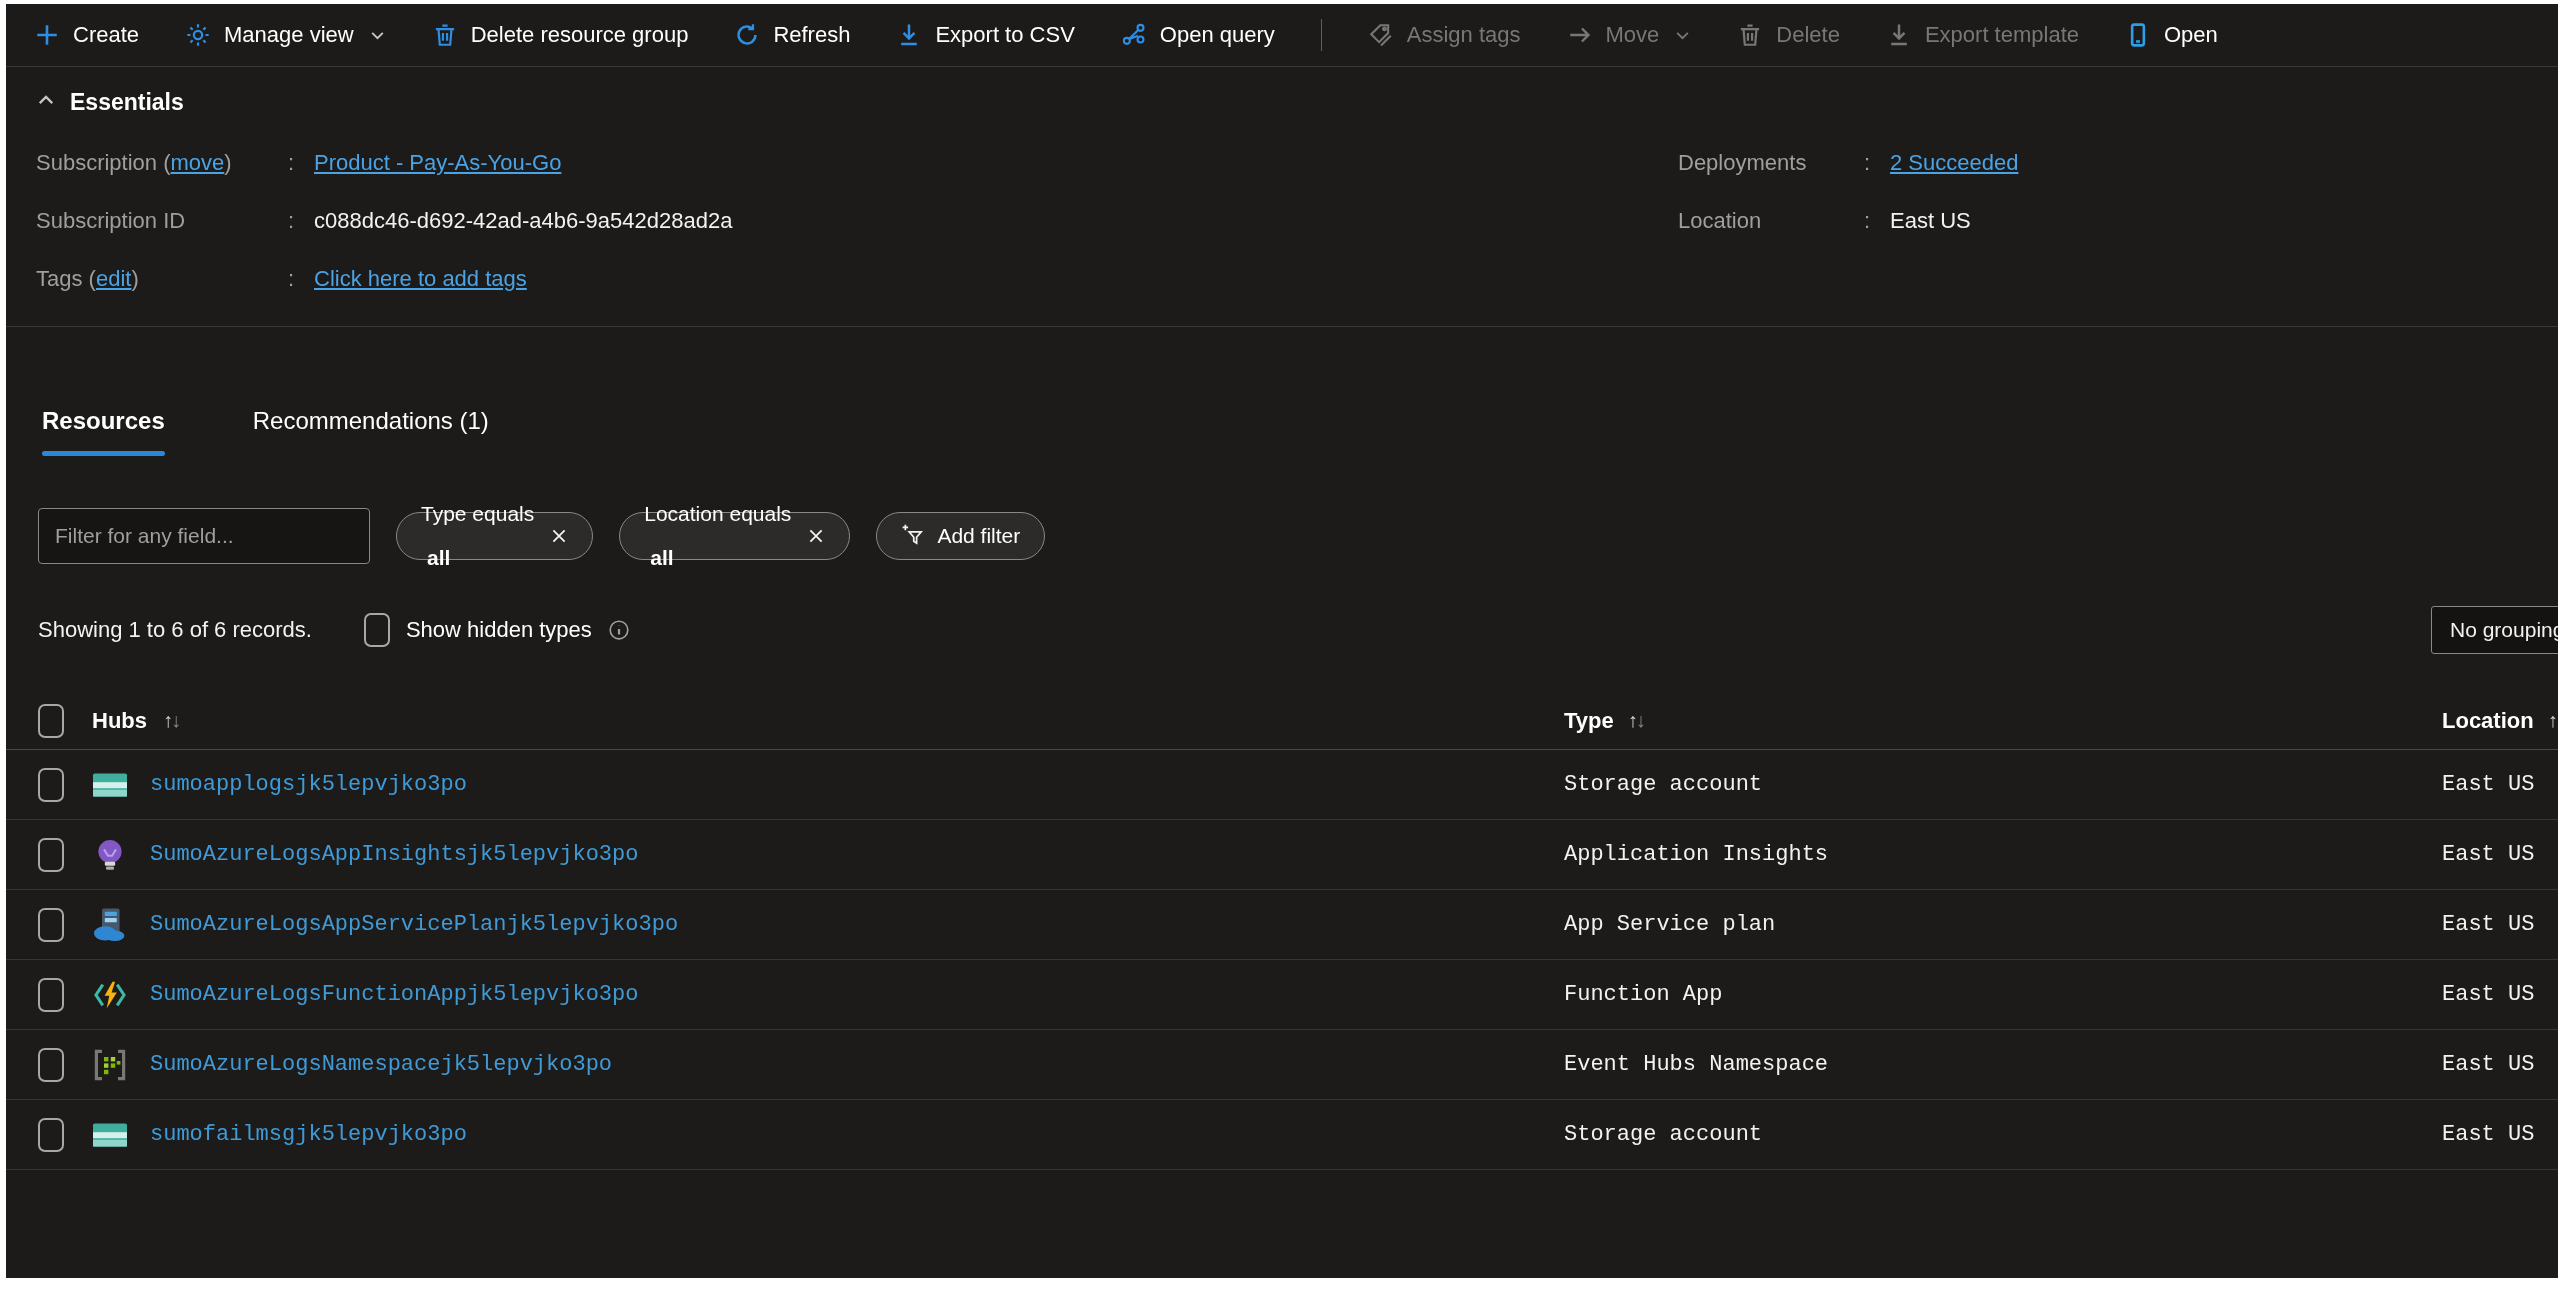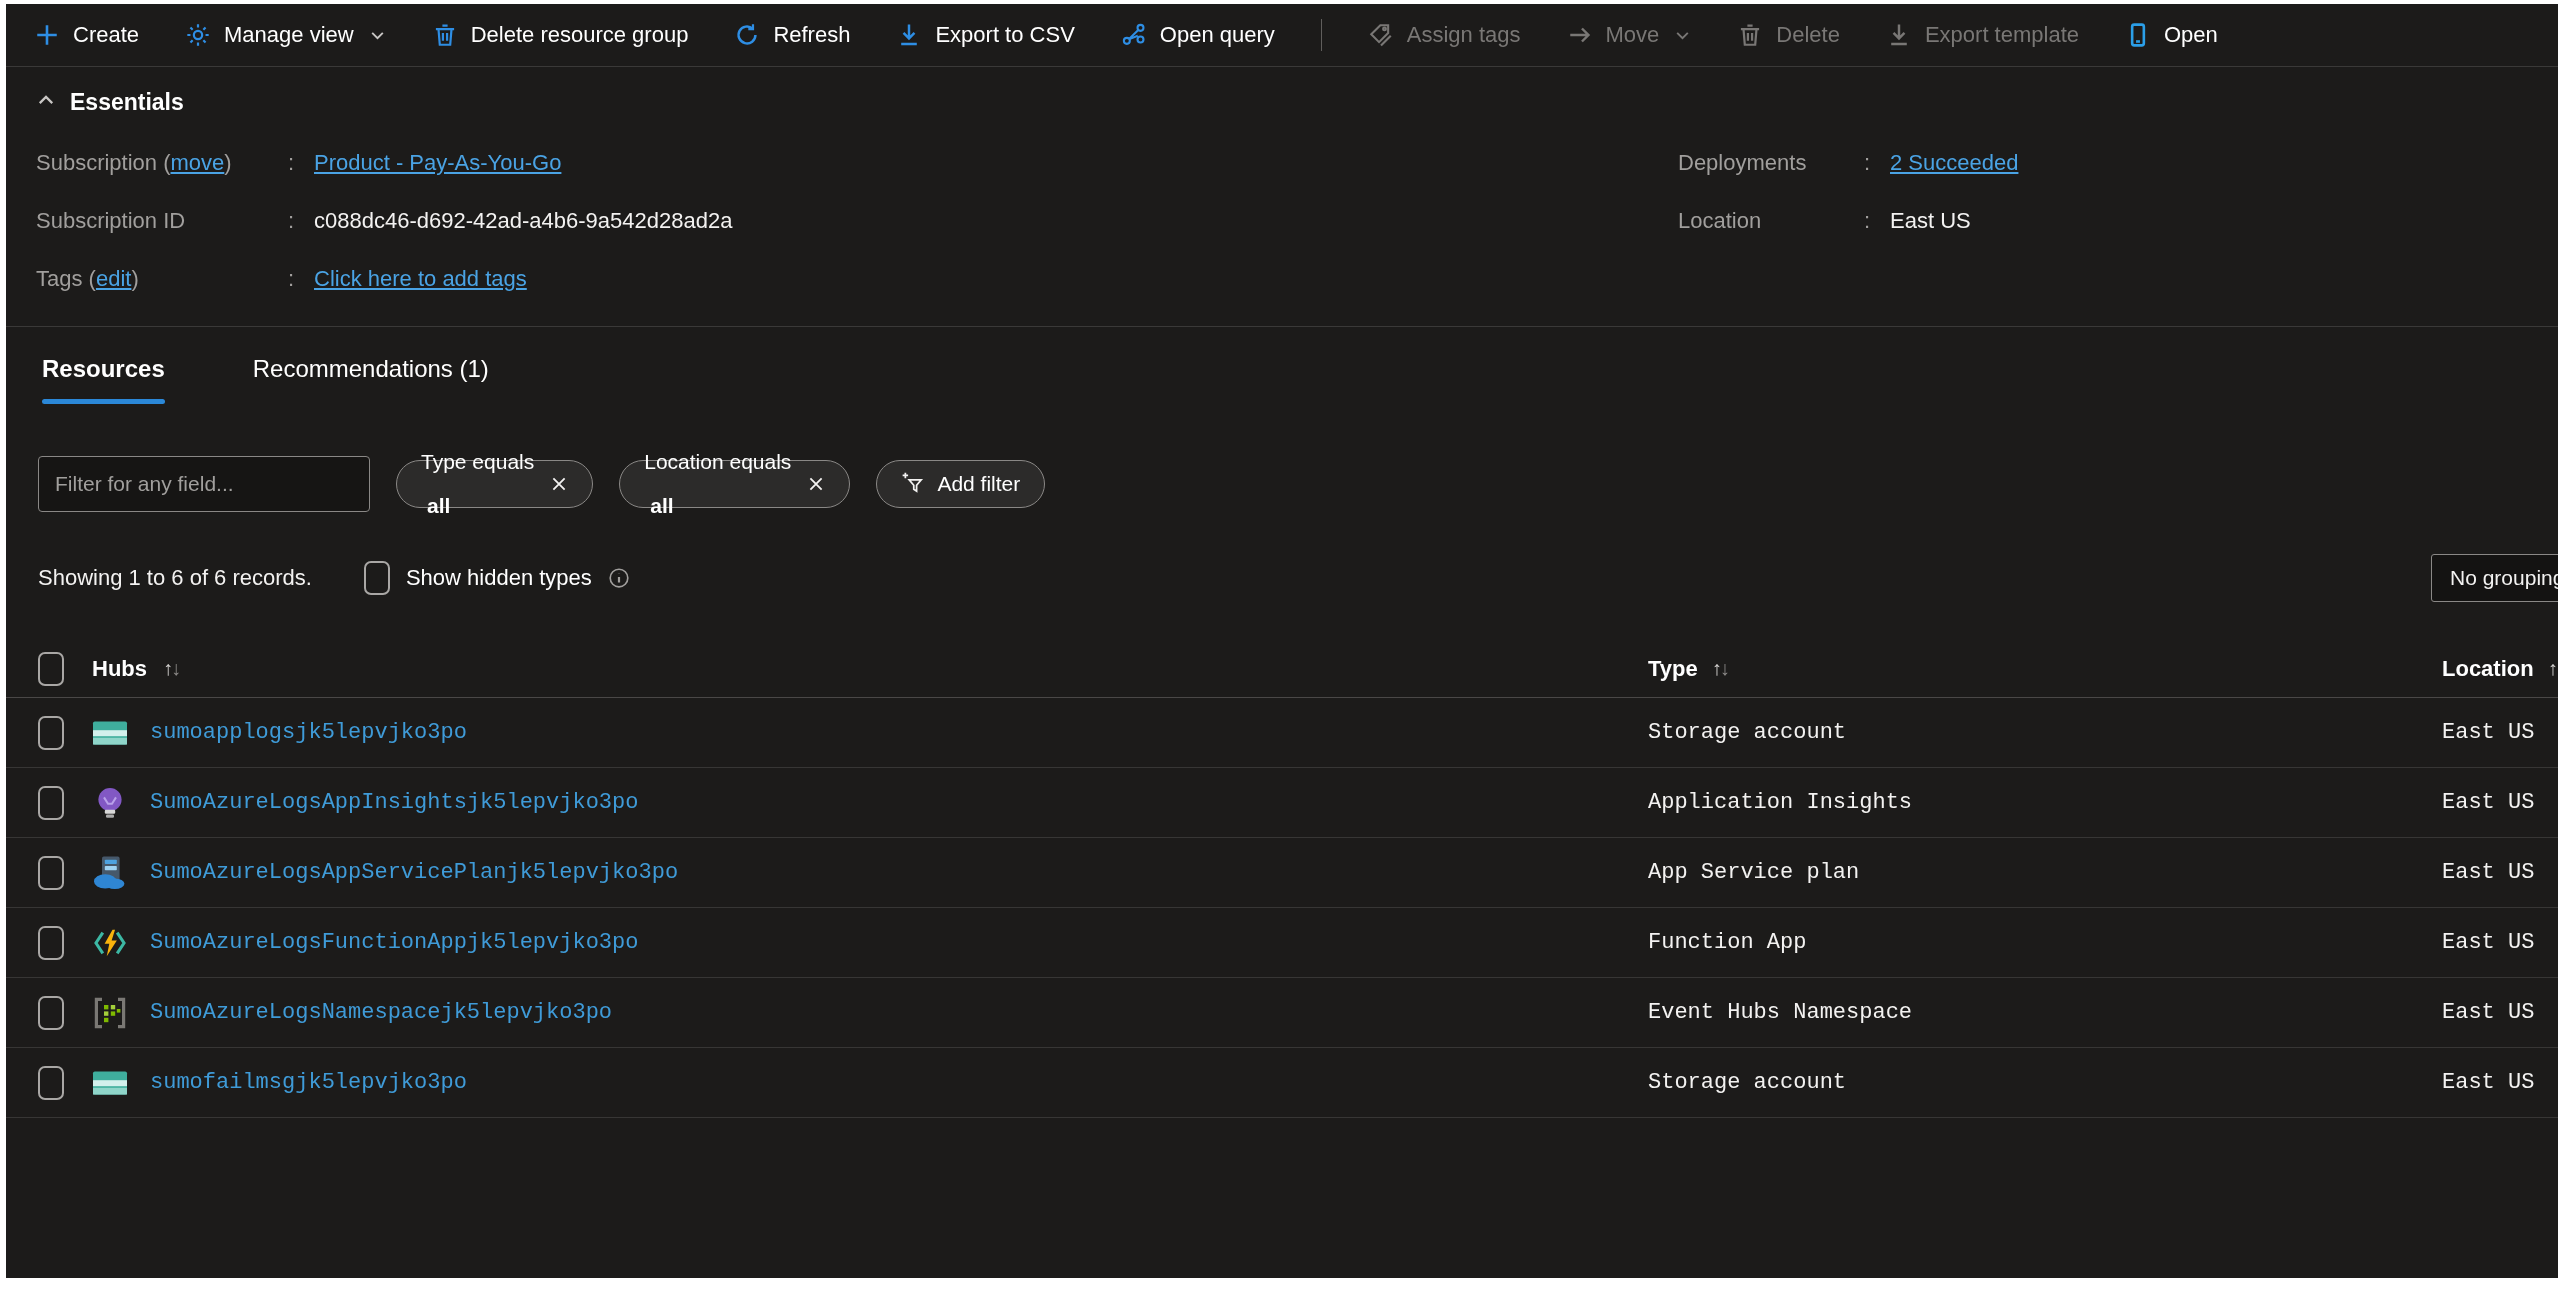--- a/index.html
+++ b/index.html
@@ -25,21 +25,21 @@
   .ess-row { display: flex; align-items: center; height: 34px; margin-bottom: 24px; }
   .ess-row.tags { margin-top: 16px; margin-bottom: 0; }
   .ess-label { width: 252px; color: #a19f9d; flex: none; }
   .ess-colon { width: 26px; color: #a19f9d; flex: none; }
   .ess-value { color: #f3f2f1; }
   a.lnk, .lnk { color: #4aa3e4; text-decoration: underline; cursor: pointer; }
   .ess-right { position: absolute; left: 1672px; top: 30px; }
   .ess-right .ess-label { width: 186px; }
 
   
-  .tabs { display: flex; gap: 88px; margin: 28px 0 0 36px; font-size: 24px; align-items: center; }
+  .tabs { display: flex; gap: 88px; margin: 80px 0 0 36px; font-size: 24px; align-items: center; }
   .tab { cursor: pointer; color: #ffffff; }
   .tab .tab-label { display: block; padding-bottom: 16px; }
   .tab.active { font-weight: bold; }
   .tab.active .underline { height: 5px; background: #2b88d8; border-radius: 3px; }
   .tab .underline { height: 5px; background: transparent; }
 
   
   .filterbar { display: flex; align-items: center; gap: 26px; margin: 52px 0 0 32px; }
   .filter-input { width: 332px; height: 56px; background: #161514; border: 1px solid #8a8886; border-radius: 4px; color: #f3f2f1; font-size: 21px; padding: 0 16px; font-family: "Liberation Sans", sans-serif; }
   .filter-input::placeholder { color: #a19f9d; }
@@ -58,21 +58,21 @@
   .info-ic svg { width: 22px; height: 22px; display: block; }
   .grouping { position: absolute; left: 2393px; top: 0; width: 240px; height: 48px; border: 1px solid #8a8886; border-radius: 3px; background: #141312; display: flex; align-items: center; padding: 0 18px; font-size: 21px; color: #f3f2f1; white-space: nowrap; overflow: hidden; cursor: pointer; }
 
   
   .table { margin-top: 38px; font-size: 22px; }
   .thead { position: relative; display: flex; align-items: center; height: 58px; padding-left: 32px; font-weight: bold; border-bottom: 1px solid #4a4847; }
   .th-name { display: flex; align-items: center; gap: 16px; margin-left: 28px; }
   .sort { font-weight: normal; font-size: 20px; letter-spacing: -2px; }
   .sort .up { color: #d2d0ce; }
   .sort .dn { color: #8a8886; }
-  .col-type { position: absolute; left: 1642px; display: flex; gap: 14px; align-items: center; }
+  .col-type { position: absolute; left: 1558px; display: flex; gap: 14px; align-items: center; }
   .col-loc { position: absolute; left: 2436px; display: flex; gap: 14px; align-items: center; white-space: nowrap; }
   .trow { position: relative; display: flex; align-items: center; height: 70px; padding-left: 32px; border-bottom: 1px solid #373635; font-family: Liberation Mono, monospace; }
   .res-icon { width: 36px; height: 36px; margin-left: 28px; flex: none; }
   .res-icon svg { width: 36px; height: 36px; display: block; }
   .res-name { margin-left: 22px; color: #3f9bd8; cursor: pointer; }
   .cell-type, .cell-loc { color: #f3f2f1; }
 </style>
 </head>
 <body>
 

